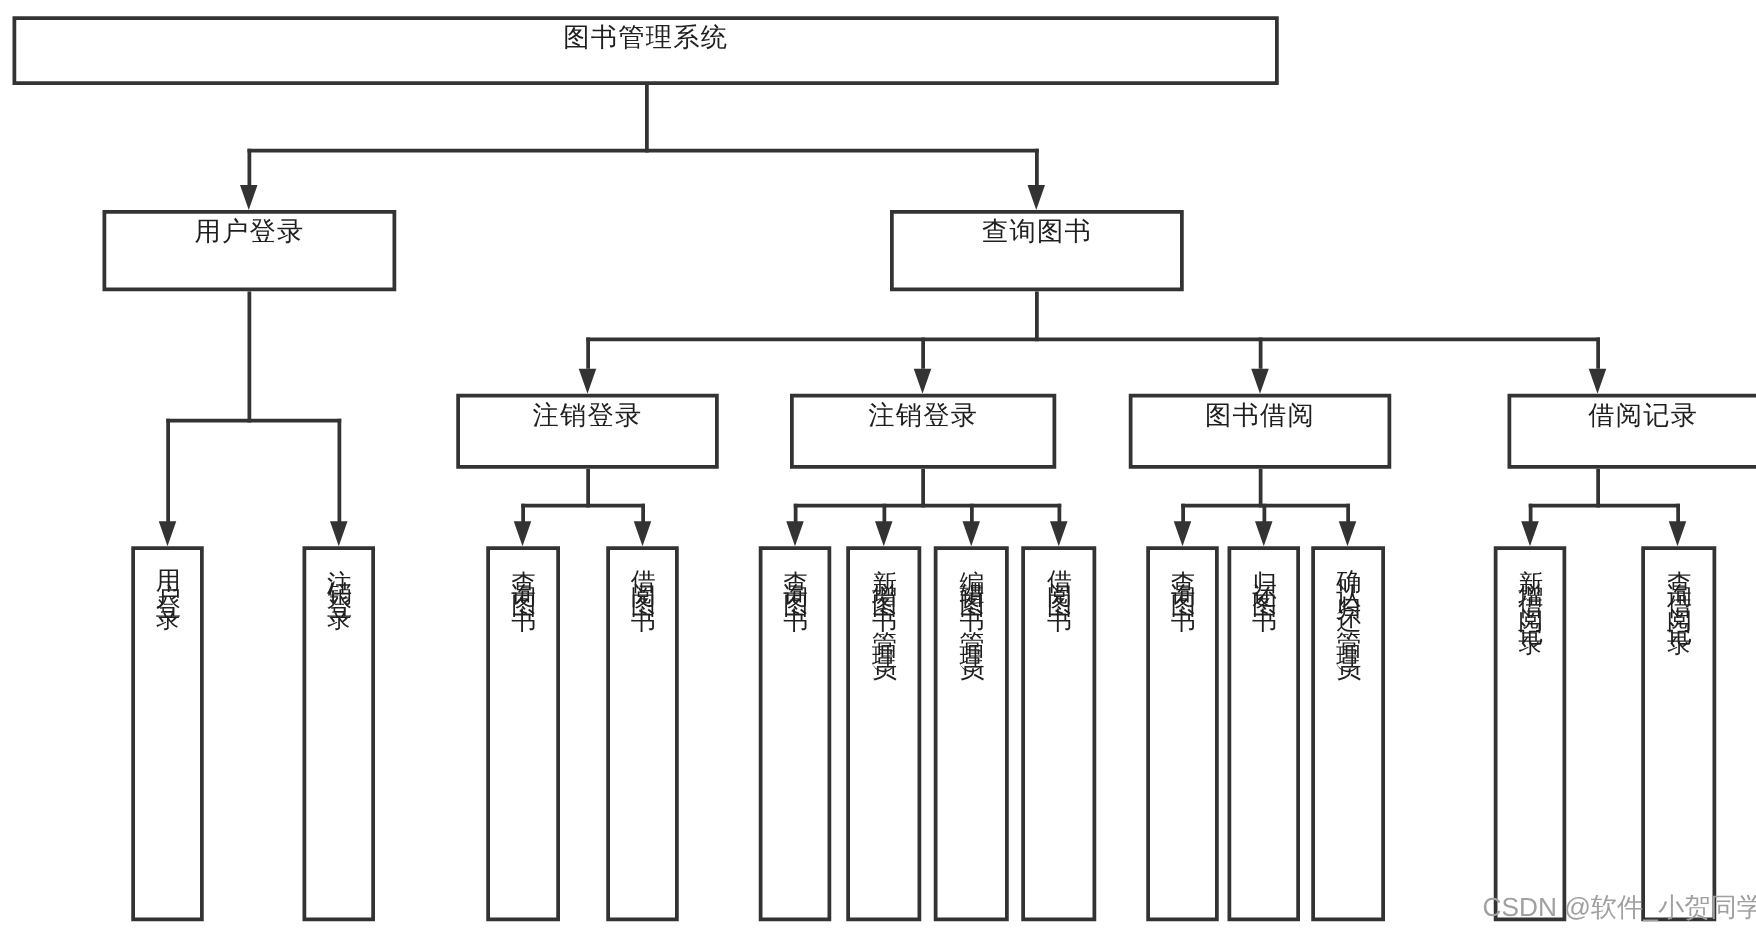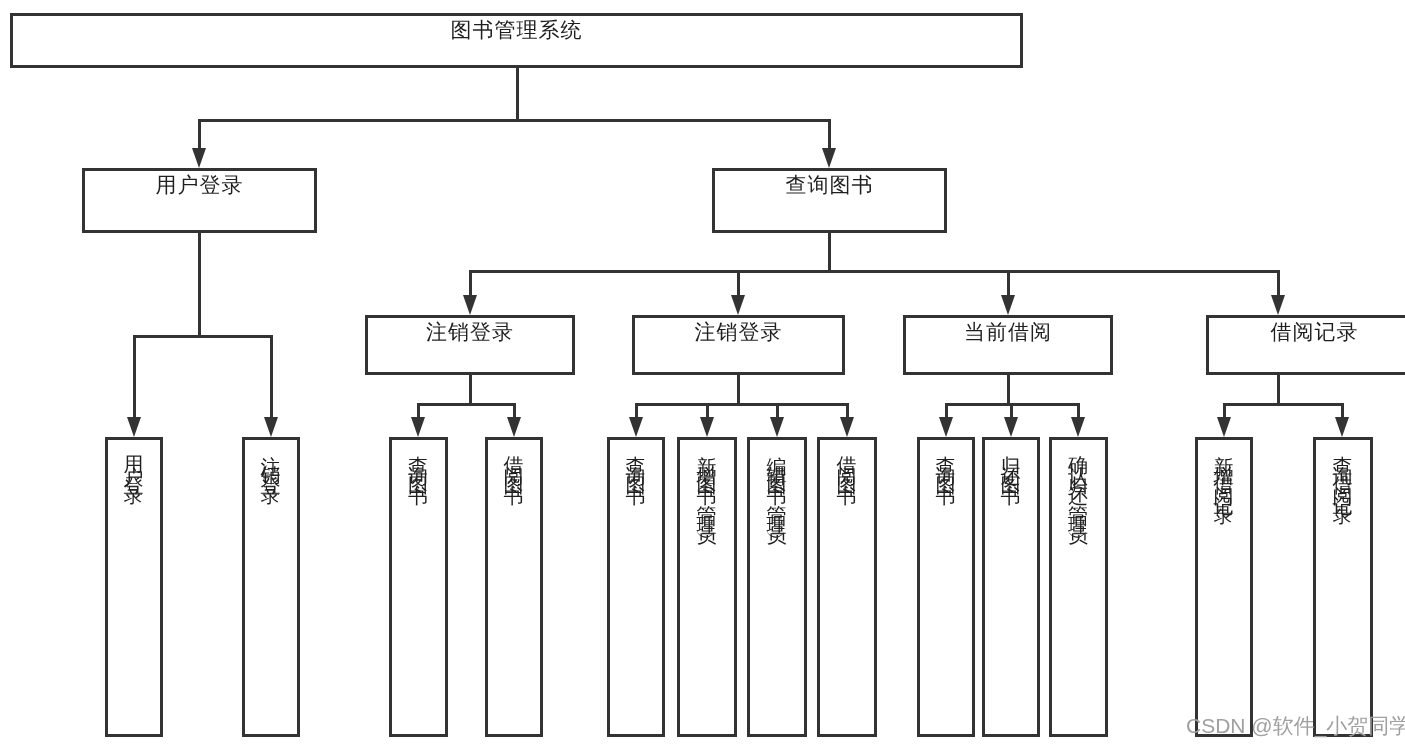--- a/index.html
+++ b/index.html
@@ -133,21 +133,21 @@
     <span class="htext">查询图书</span>
   </div>
 
   <div class="box" style="left:365px;top:315px;width:210px;height:60px">
     <span class="htext">注销登录</span>
   </div>
   <div class="box" style="left:632px;top:315px;width:213px;height:60px">
     <span class="htext">注销登录</span>
   </div>
   <div class="box" style="left:903px;top:315px;width:210px;height:60px">
-    <span class="htext">当前借阅</span>
+    <span class="htext">图书借阅</span>
   </div>
   <div class="box" style="left:1206px;top:315px;width:217px;height:60px">
     <span class="htext">借阅记录</span>
   </div>
 
   <div class="box" style="left:105px;top:437px;width:58px;height:300px">
     <span class="vtext">用户登录</span>
   </div>
   <div class="box" style="left:242px;top:437px;width:58px;height:300px">
     <span class="vtext">注销登录</span>

